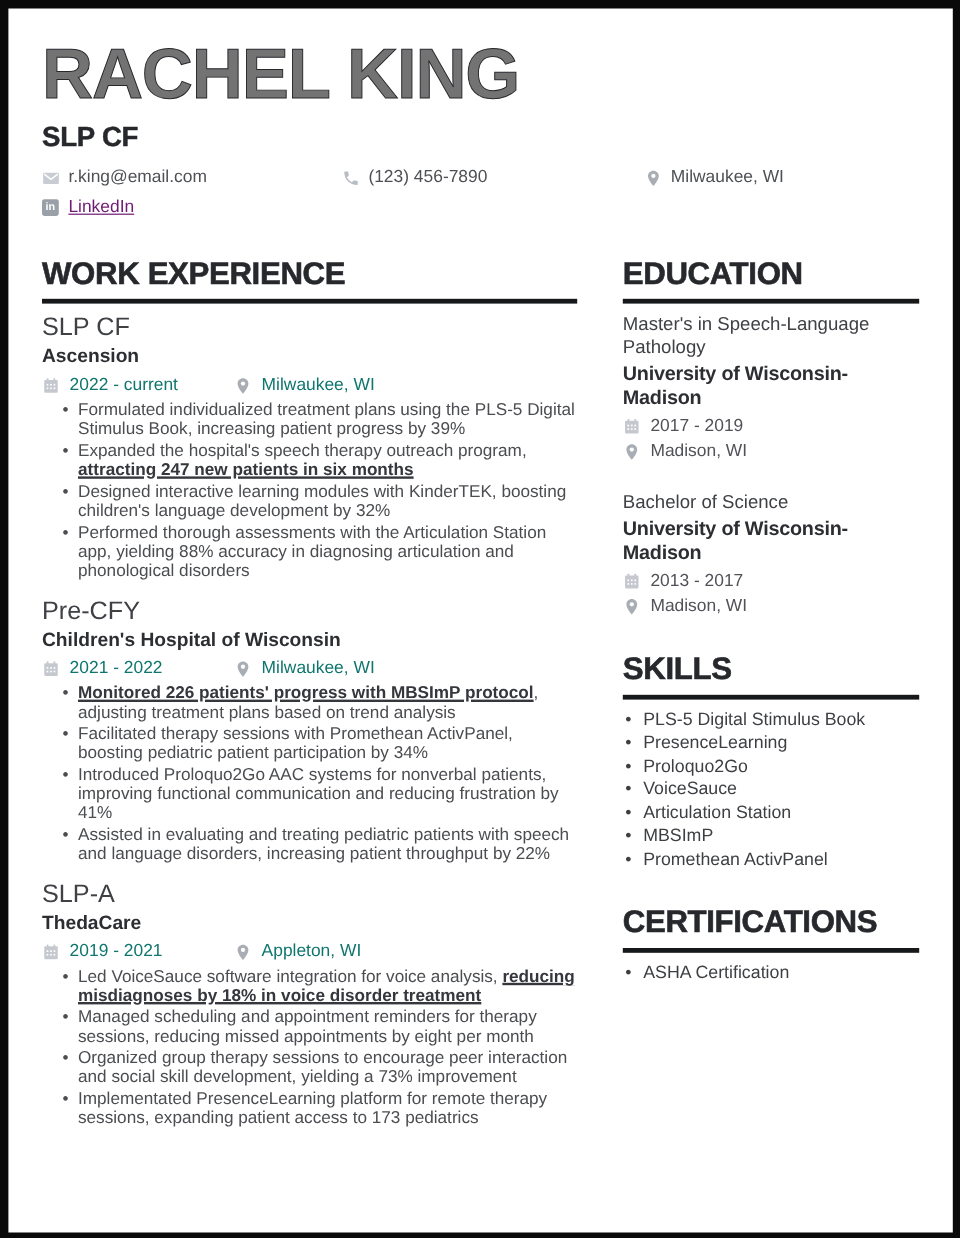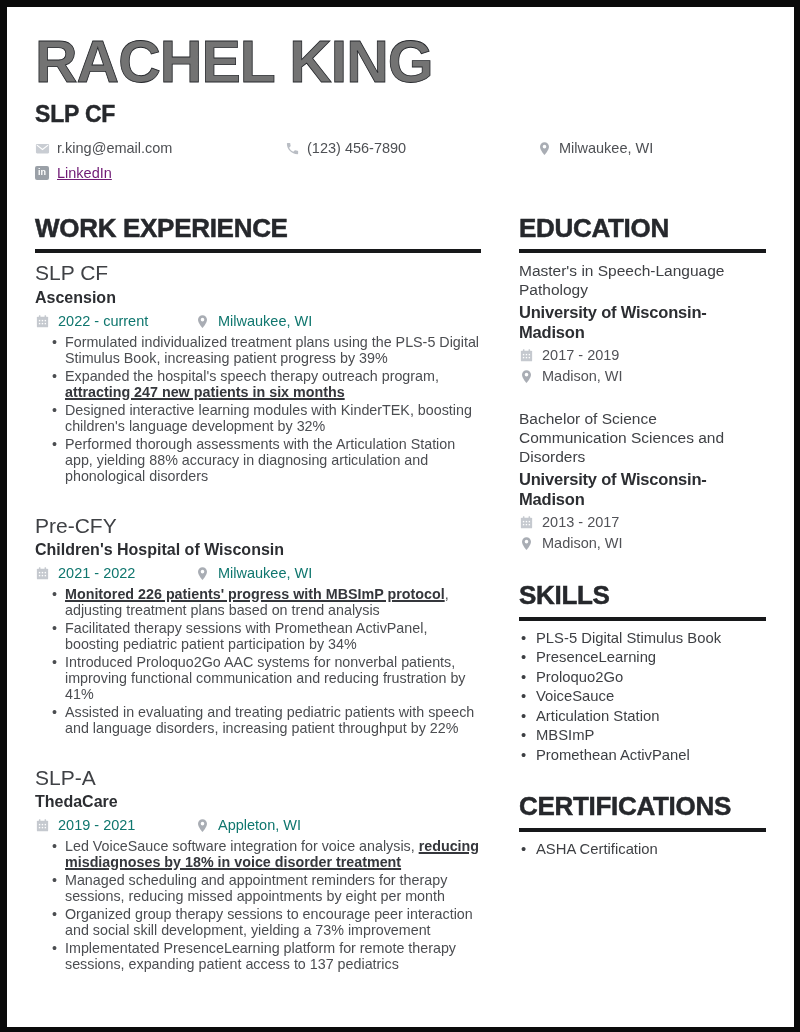--- a/index.html
+++ b/index.html
@@ -62,21 +62,21 @@
     color:#26282c;
     -webkit-text-stroke:0.5px #26282c;
     padding-bottom:7px;
     border-bottom:4px solid #17181a;
   }
   .col-right h3.section.mt { margin-top:30px; }
   .col-right h3.section.mt2 { margin-top:28px; }
 
   
   .job { margin-top:8px; }
-  .job + .job { margin-top:30px; }
+  .job + .job { margin-top:14px; }
   .job-title { font-size:21px; line-height:1.1; font-weight:400; color:#3f4145; }
   .company { margin-top:3px; font-size:16px; line-height:1.25; font-weight:700; color:#2c2e32; }
   .meta { margin-top:5px; display:flex; align-items:center; font-size:14.5px; line-height:17px; color:#0f766e; }
   .meta-item { display:flex; align-items:center; gap:8px; }
   .meta-item.date { width:160px; flex:0 0 160px; }
 
   ul.bullets { margin-top:4px; list-style:none; }
   ul.bullets li {
     position:relative; padding-left:30px;
     font-size:14.3px; line-height:16px; color:#4b4d51;
@@ -261,21 +261,21 @@
                     <circle cx="8" cy="6" r="1.9" fill="#fff"></circle>
                   </svg>
                 </span>
                 <span>Appleton, WI</span>
               </span>
             </div>
             <ul class="bullets">
               <li><span>Led VoiceSauce software integration for voice analysis, </span><span class="em">reducing misdiagnoses by 18% in voice disorder treatment</span></li>
               <li><span>Managed scheduling and appointment reminders for therapy sessions, reducing missed appointments by eight per month</span></li>
               <li><span>Organized group therapy sessions to encourage peer interaction and social skill development, yielding a 73% improvement</span></li>
-              <li><span>Implementated PresenceLearning platform for remote therapy sessions, expanding patient access to 137 pediatrics</span></li>
+              <li><span>Implementated PresenceLearning platform for remote therapy sessions, expanding patient access to 173 pediatrics</span></li>
             </ul>
           </article>
         </div>
     </section>
 
     <aside class="col-right">
       <h3 class="section">EDUCATION</h3>
       <div id="edu">
           <div class="edu">
             <div class="degree">Master's in Speech-Language Pathology</div>
@@ -303,21 +303,20 @@
                 <svg viewBox="0 0 16 16">
                   <path fill="#a9adb4" d="M8 1.3c-2.6 0-4.8 2.1-4.8 4.8 0 3.5 4.8 8.9 4.8 8.9s4.8-5.4 4.8-8.9c0-2.7-2.2-4.8-4.8-4.8z"></path>
                   <circle cx="8" cy="6" r="1.9" fill="#fff"></circle>
                 </svg>
               </span>
               <span>Madison, WI</span>
             </div>
           </div>
           <div class="edu">
             <div class="degree">Bachelor of Science</div>
-            <div class="degree">Communication Sciences and Disorders</div>
             <div class="school">University of Wisconsin-Madison</div>
             <div class="edu-meta">
               <span class="ic">
                 <svg viewBox="0 0 16 16">
                   <rect x="2" y="2.8" width="12" height="11.4" rx="1" fill="#c5c9cf"></rect>
                   <rect x="4.2" y="1.2" width="1.6" height="3" rx="0.4" fill="#c5c9cf"></rect>
                   <rect x="10.2" y="1.2" width="1.6" height="3" rx="0.4" fill="#c5c9cf"></rect>
                   <g fill="#fff">
                     <rect x="4.1" y="6.3" width="1.5" height="1.5"></rect>
                     <rect x="7.2" y="6.3" width="1.5" height="1.5"></rect>

